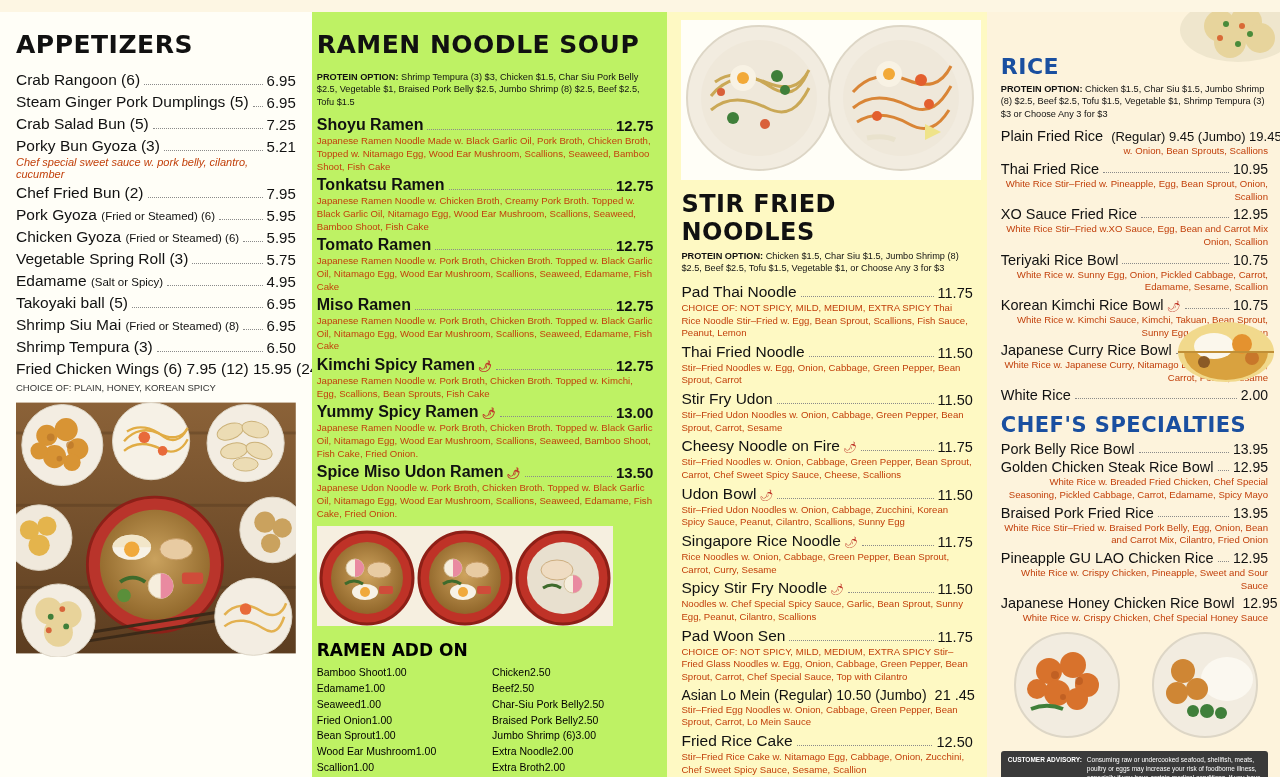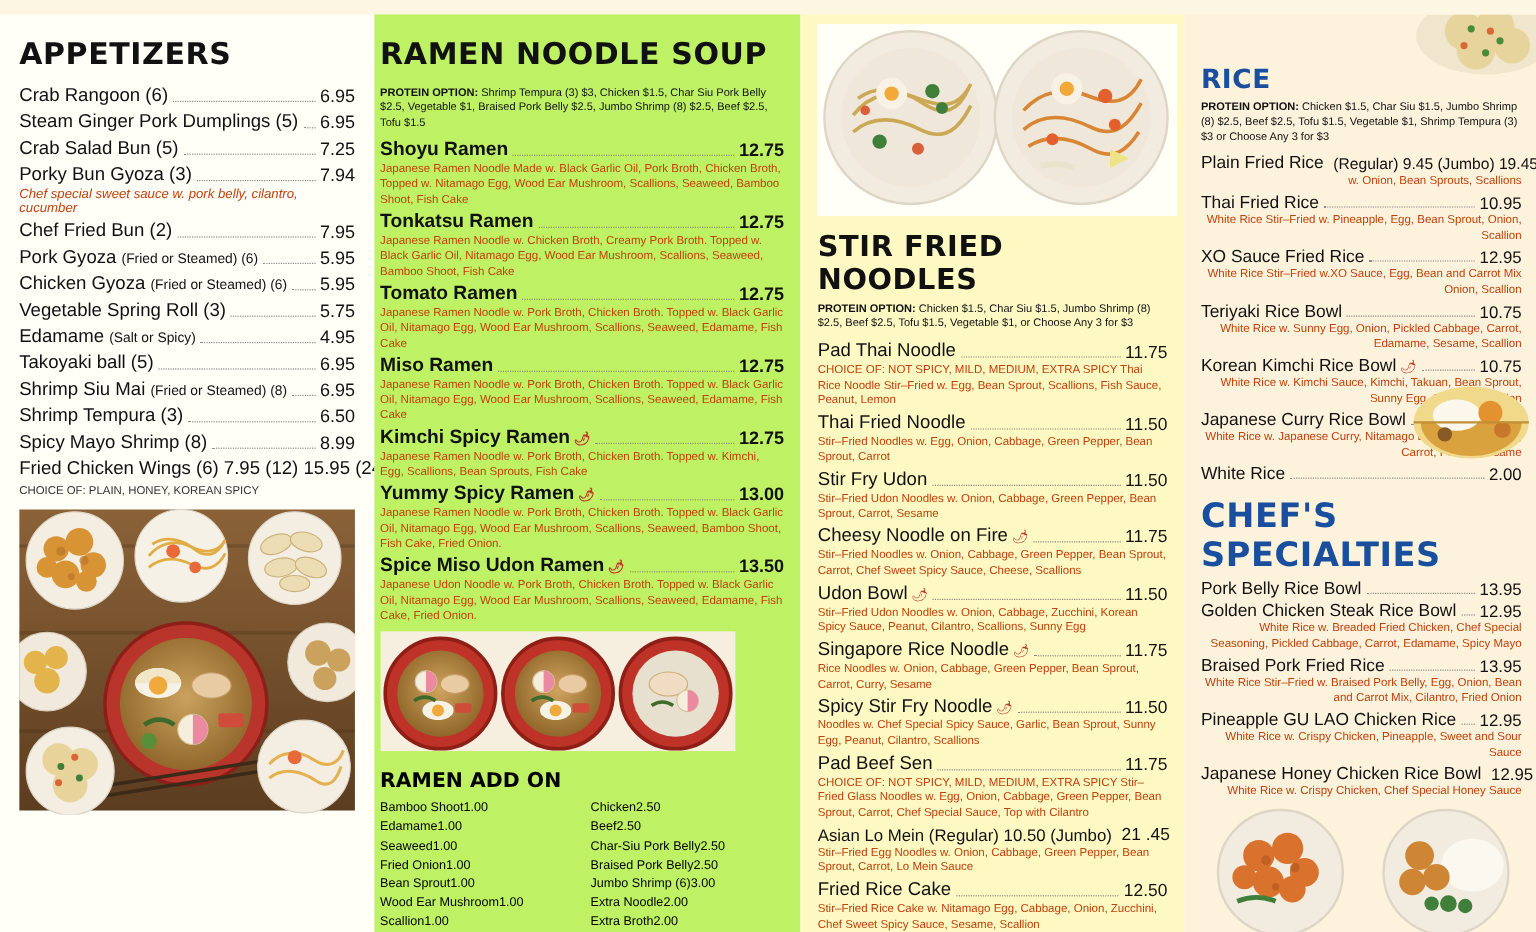--- a/index.html
+++ b/index.html
@@ -18,21 +18,21 @@
   .col4 { width:303px; background:#fdf3dc; padding:18px 12px 15px 14px; }
 
   .sec-title {
     font-family:"DejaVu Sans", sans-serif;
     font-weight:bold;
     letter-spacing:0.5px;
     color:#111;
   }
   .sec-title.big { font-size:25px; margin:0 0 12px 0; }
   .sec-title.blue { color:#1a4fa0; font-size:22px; margin:0 0 4px 0; }
-  .sec-title.blue2 { color:#1a4fa0; font-size:28px; margin:10px 0 4px 0; }
+  .sec-title.blue2 { color:#1a4fa0; font-size:21px; margin:10px 0 4px 0; }
 
   .item { margin-bottom:1px; }
   .row {
     display:flex; align-items:flex-end;
     font-size:14.5px; color:#111;
   }
   .row .nm { white-space:nowrap; }
   .row .nm .sm { font-size:11px; }
   .row .dots {
     flex:1; border-bottom:1px dotted #8a8a8a;
@@ -133,21 +133,21 @@
         <div class="row">
             <span class="nm">Crab Salad Bun (5)</span>
             <span class="dots"></span>
             <span class="pr">7.25</span>
           </div>
       </div>
       <div class="item">
         <div class="row">
             <span class="nm">Porky Bun Gyoza (3)</span>
             <span class="dots"></span>
-            <span class="pr">7.94</span>
+            <span class="pr">5.21</span>
           </div>
         <div class="note-italic">Chef special sweet sauce w. pork belly, cilantro, cucumber</div>
       </div>
       <div class="item">
         <div class="row">
             <span class="nm">Chef Fried Bun (2)</span>
             <span class="dots"></span>
             <span class="pr">7.95</span>
           </div>
       </div>
@@ -191,27 +191,20 @@
             <span class="nm"><span>Shrimp Siu Mai</span> <span class="sm">(Fried or Steamed) (8)</span></span>
             <span class="dots"></span>
             <span class="pr">6.95</span>
           </div>
       </div>
       <div class="item">
         <div class="row">
             <span class="nm">Shrimp Tempura (3)</span>
             <span class="dots"></span>
             <span class="pr">6.50</span>
-          </div>
-      </div>
-      <div class="item">
-        <div class="row">
-            <span class="nm">Spicy Mayo Shrimp (8)</span>
-            <span class="dots"></span>
-            <span class="pr">8.99</span>
           </div>
       </div>
       <div class="item">
         <div class="row">
             <span class="nm">Fried Chicken Wings (6) 7.95 (12) 15.95 (24) 30.95</span>
             <span class="dots"></span>
             <span class="pr"></span>
           </div>
       </div>
     </div>
@@ -603,21 +596,21 @@
     <div class="item">
       <div class="row">
           <span class="nm"><span>Spicy Stir Fry Noodle</span><span class="chili"> 🌶</span></span>
           <span class="dots"></span>
           <span class="pr">11.50</span>
         </div>
       <div class="desc">Noodles w. Chef Special Spicy Sauce, Garlic, Bean Sprout, Sunny Egg, Peanut, Cilantro, Scallions</div>
     </div>
     <div class="item">
       <div class="row">
-          <span class="nm">Pad Beef Sen</span>
+          <span class="nm">Pad Woon Sen</span>
           <span class="dots"></span>
           <span class="pr">11.75</span>
         </div>
       <div class="desc">CHOICE OF: NOT SPICY, MILD, MEDIUM, EXTRA SPICY Stir–Fried Glass Noodles w. Egg, Onion, Cabbage, Green Pepper, Bean Sprout, Carrot, Chef Special Sauce, Top with Cilantro</div>
     </div>
     <div class="item">
       <div class="row">
           <span class="nm" style="font-size:14px">Asian Lo Mein (Regular) 10.50 (Jumbo)</span>
           <span class="dots"></span>
           <span class="pr">21 .45</span>

